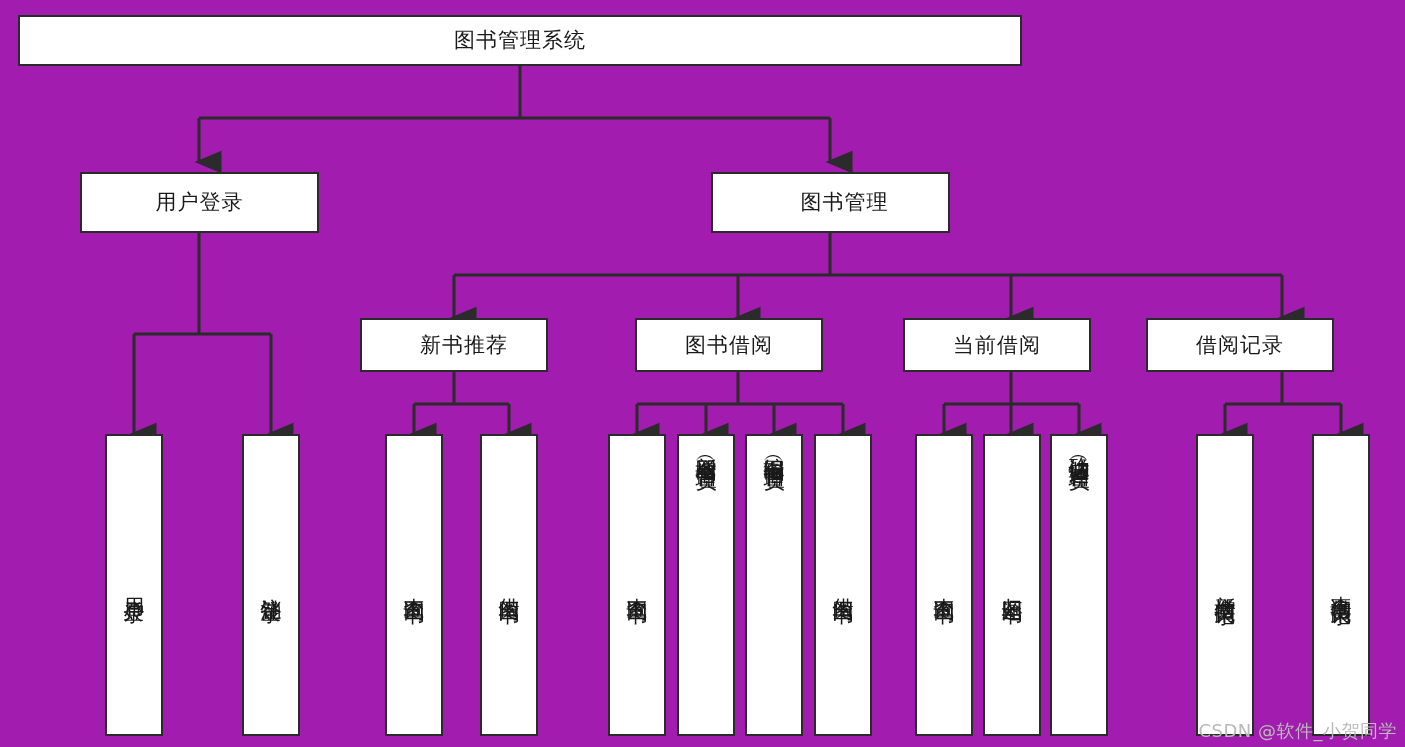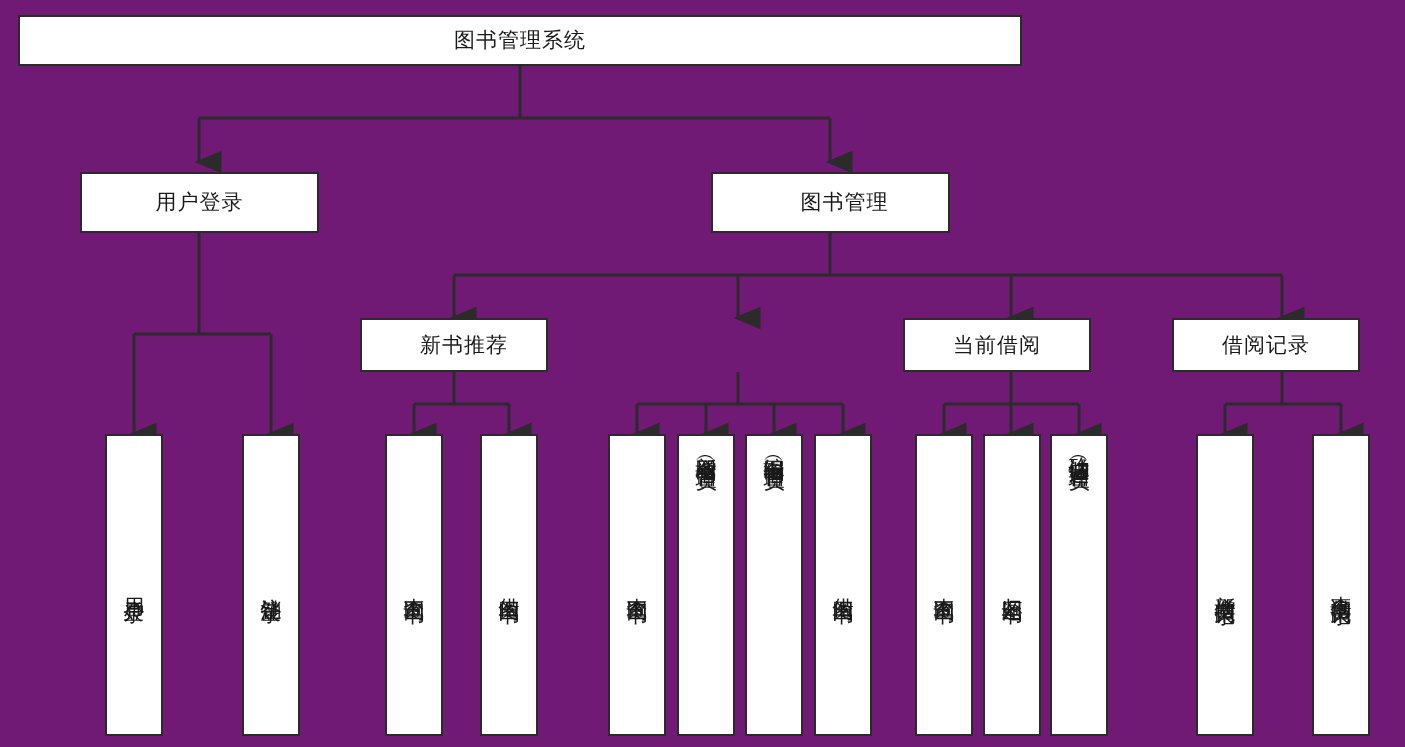--- a/index.html
+++ b/index.html
@@ -10,21 +10,21 @@
   body {
     width: 1405px;
     height: 747px;
     font-family: "DejaVu Sans", "Liberation Sans", sans-serif;
     overflow: hidden;
   }
   #diagram-root {
     position: relative;
     width: 1405px;
     height: 747px;
-    background: #701a75;
+    background: #a21caf;
   }
   svg.connectors {
     position: absolute;
     left: 0;
     top: 0;
     width: 1405px;
     height: 747px;
     pointer-events: none;
   }
   .node {
@@ -137,26 +137,29 @@
   </div>
 
   <div class="node" style="left:711px; top:172px; width:239px; height:61px;padding-left:28px;">
     <span class="label">图书管理</span>
   </div>
 
   <div class="node" style="left:360px; top:318px; width:188px; height:54px;padding-left:20px;">
     <span class="label">新书推荐</span>
   </div>
 
+  <div class="node" style="left:635px; top:318px; width:188px; height:54px;">
+    <span class="label">图书借阅</span>
+  </div>
 
   <div class="node" style="left:903px; top:318px; width:188px; height:54px;">
     <span class="label">当前借阅</span>
   </div>
 
-  <div class="node" style="left:1172px; top:318px; width:188px; height:54px;">
+  <div class="node" style="left:1146px; top:318px; width:188px; height:54px;">
     <span class="label">借阅记录</span>
   </div>
 
   <div class="node vertical centered" style="left:105px; top:434px; width:58px; height:302px;">
     <span class="label">用户登录</span>
   </div>
 
   <div class="node vertical centered" style="left:242px; top:434px; width:58px; height:302px;">
     <span class="label">注销登录</span>
   </div>
@@ -198,14 +201,15 @@
   </div>
 
   <div class="node vertical centered" style="left:1196px; top:434px; width:58px; height:302px;">
     <span class="label">新增借阅记录</span>
   </div>
 
   <div class="node vertical centered" style="left:1312px; top:434px; width:58px; height:302px;">
     <span class="label">查询借阅记录</span>
   </div>
 
+  <div class="watermark">CSDN @软件_小贺同学</div>
 
 </div>
 
 </body></html>

